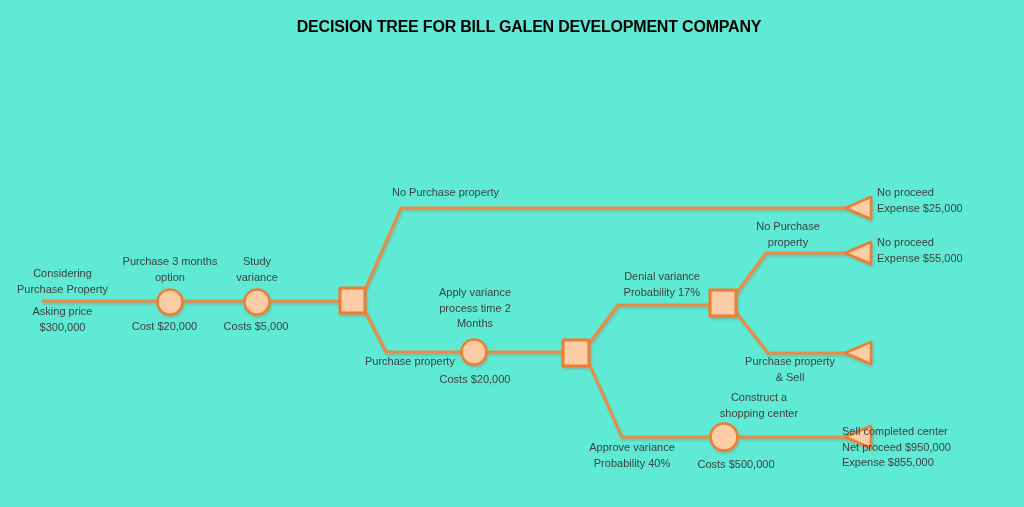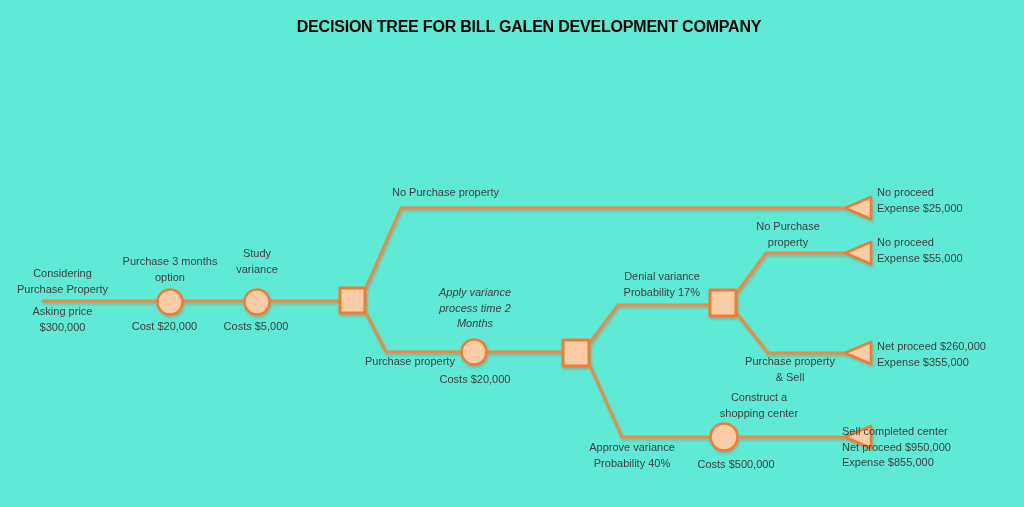--- a/index.html
+++ b/index.html
@@ -78,30 +78,30 @@
     <div>Asking price</div>
     <div>$300,000</div>
   </div>
 
   <div class="lbl ctr" style="left:105px; top:254px; width:130px;">
     <div>Purchase 3 months</div>
     <div>option</div>
   </div>
   <div class="lbl ctr" style="left:99px; top:319px; width:131px;">Cost $20,000</div>
 
-  <div class="lbl ctr" style="left:192px; top:246px; width:130px;text-align:center;">
+  <div class="lbl ctr" style="left:192px; top:254px; width:130px;text-align:center;">
     <div>Study</div>
     <div>variance</div>
   </div>
   <div class="lbl ctr" style="left:191px; top:319px; width:130px;">Costs $5,000</div>
 
   <div class="lbl" style="left:392px; top:185px;">No Purchase property</div>
   <div class="lbl" style="left:365px; top:354px;">Purchase property</div>
 
-  <div class="lbl ctr" style="left:410px; top:285px; width:130px;font-style:italic;">
+  <div class="lbl ctr" style="left:410px; top:285px; width:130px;">
     <div>Apply variance</div>
     <div>process time 2</div>
     <div>Months</div>
   </div>
   <div class="lbl ctr" style="left:410px; top:372px; width:130px;">Costs $20,000</div>
 
   <div class="lbl ctr" style="left:570px; top:269px; width:130px;text-align:right;">
     <div>Denial variance</div>
     <div>Probability 17%</div>
   </div>
@@ -126,23 +126,19 @@
   <div class="lbl ctr" style="left:671px; top:457px; width:130px;">Costs $500,000</div>
 
   <div class="lbl" style="left:877px; top:185px;">
     <div>No proceed</div>
     <div>Expense $25,000</div>
   </div>
   <div class="lbl" style="left:877px; top:235px;">
     <div>No proceed</div>
     <div>Expense $55,000</div>
   </div>
-  <div class="lbl" style="left:877px; top:339px;">
-    <div>Net proceed $260,000</div>
-    <div>Expense $355,000</div>
-  </div>
   <div class="lbl" style="left:842px; top:424px;">
     <div>Sell completed center</div>
     <div>Net proceed $950,000</div>
     <div>Expense $855,000</div>
   </div>
 
 </div>
 
 </body></html>

